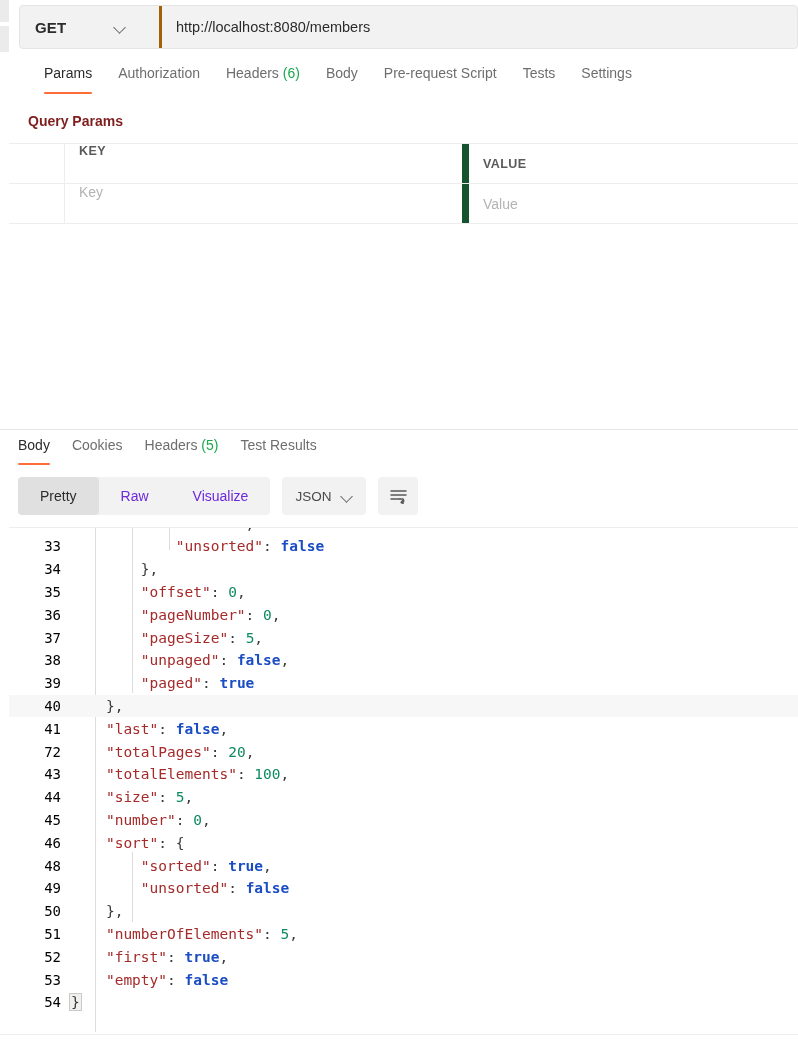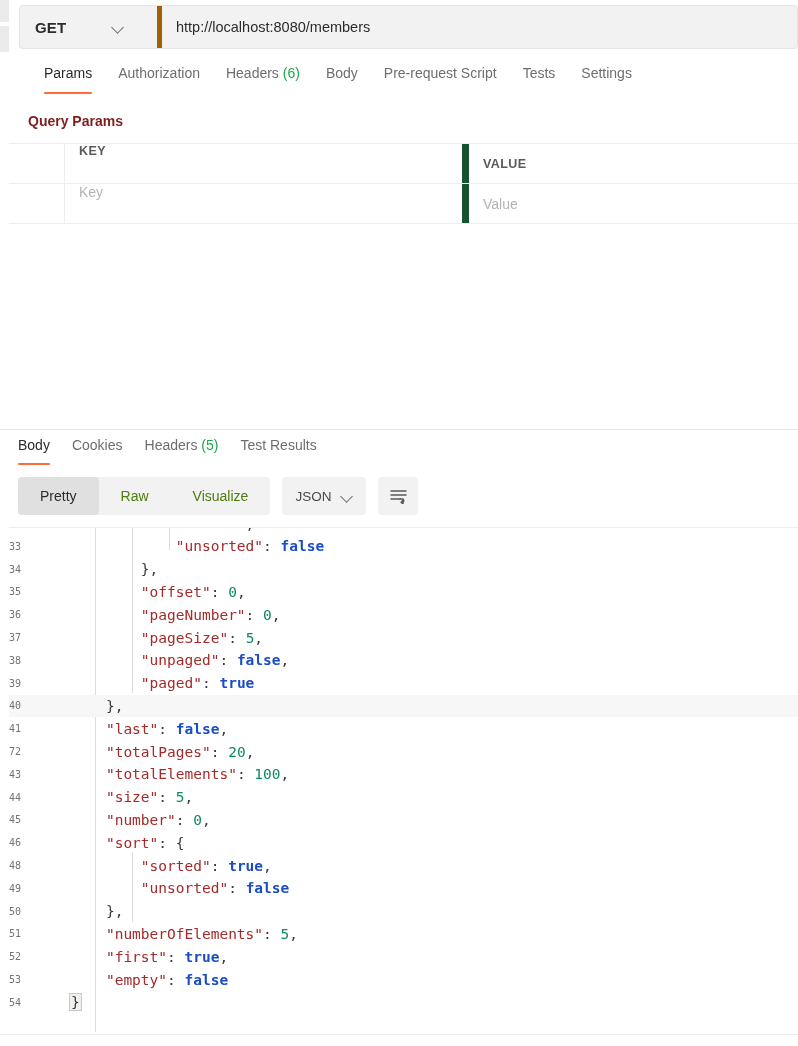--- a/index.html
+++ b/index.html
@@ -14,21 +14,21 @@
   
   .edge-strip { position: absolute; left: 0; top: 0; width: 9px; height: 1046px; background: #fff; }
   .edge-strip .seg-a { position: absolute; left: 0; top: 0; width: 9px; height: 22px; background: #ebebeb; }
   .edge-strip .seg-b { position: absolute; left: 0; top: 26px; width: 9px; height: 26px; background: #ebebeb; }
 
   
   .urlbar-wrap { position: absolute; left: 19px; top: 5px; width: 779px; height: 44px; }
   .urlbar { display: flex; height: 44px; border: 1px solid #e4e4e4; border-radius: 4px;
             background: #f2f2f2; overflow: hidden; }
   .method-box { width: 142px; display: flex; align-items: center; justify-content: space-between;
-                padding: 0 33px 0 15px; border-right: 5px solid #a16207; cursor: pointer; }
+                padding: 0 33px 0 15px; border-right: 3px solid #a16207; cursor: pointer; }
   .method-label { font-size: 15px; font-weight: 700; color: #2b2b2b; letter-spacing: .2px; }
   .chev { width: 12px; height: 12px; position: relative; }
   .chev::before { content: ""; position: absolute; left: 1px; top: 2px; width: 8px; height: 8px;
                   border-right: 1.6px solid #6b6b6b; border-bottom: 1.6px solid #6b6b6b;
                   transform: rotate(45deg); }
   .url-field { flex: 1; display: flex; align-items: center; padding: 0 14px; cursor: text; }
   .url-text { font-size: 14.5px; color: #2b2b2b; }
 
   
   .req-tabs { position: absolute; left: 0; top: 62px; width: 798px; height: 42px;
@@ -57,40 +57,40 @@
   .split-div { position: absolute; left: 0; top: 429px; width: 798px; height: 1px; background: #e6e6e6; }
 
   
   .resp-tabs { position: absolute; left: 0; top: 434px; width: 798px; height: 38px;
                display: flex; align-items: flex-start; padding-left: 18px; }
   .resp-tabs .tab { margin-right: 22px; padding: 3px 0 12px 0; }
 
   
   .toolbar { position: absolute; left: 18px; top: 477px; display: flex; align-items: center; }
   .segmented { display: flex; background: #f2f2f2; border-radius: 4px; height: 38px; align-items: stretch; }
-  .seg { display: flex; align-items: center; padding: 0 22px; font-size: 14px; color: #4d7c0f;
+  .seg { display: flex; align-items: center; padding: 0 22px; font-size: 14px; color: #6d28d9;
          cursor: pointer; border-radius: 4px; }
   .seg.active { background: #e0e0e0; color: #2b2b2b; }
   .lang-select { margin-left: 12px; height: 38px; background: #f2f2f2; border-radius: 4px;
                  display: flex; align-items: center; padding: 0 13px; cursor: pointer; }
   .lang-text { font-size: 13.5px; color: #4a4a4a; margin-right: 10px; }
   .icon-btn { margin-left: 12px; width: 40px; height: 38px; background: #f2f2f2; border-radius: 4px;
               display: flex; align-items: center; justify-content: center; cursor: pointer; }
 
   
   .code-sep { position: absolute; left: 9px; top: 527px; width: 789px; height: 1px; background: #ededed; }
   .code-area { position: absolute; left: 9px; top: 528px; width: 789px; height: 504px;
                background: #fff; overflow: hidden; }
   .clip-line { position: absolute; left: 0; top: 0; width: 789px; height: 7px; overflow: hidden; }
   .code-list { position: absolute; left: 0; top: 7px; width: 789px; }
 
   .cl { position: relative; height: 22.8px; display: flex; align-items: center; }
   .cl.hl { background: #f7f7f7; }
-  .lnum { width: 62px; padding-right: 10px; font-family: "DejaVu Sans Mono", monospace;
-          font-size: 10px; color: #737373; }
+  .lnum { width: 62px; text-align: right; padding-right: 10px; font-family: "DejaVu Sans Mono", monospace;
+          font-size: 14px; color: #000000; }
   .ctext { font-family: "DejaVu Sans Mono", monospace; font-size: 14.5px; white-space: pre; color: #2b2b2b; }
   .k { color: #a52a2a; }
   .b { color: #1a4cc4; font-weight: 700; }
   .n { color: #0e8a5f; }
   .p { color: #3a3a3a; }
 
   
   .guide { position: absolute; width: 1px; background: #dcdcdc; }
   .g0 { left: 86px; }
   .g1 { left: 123px; }

